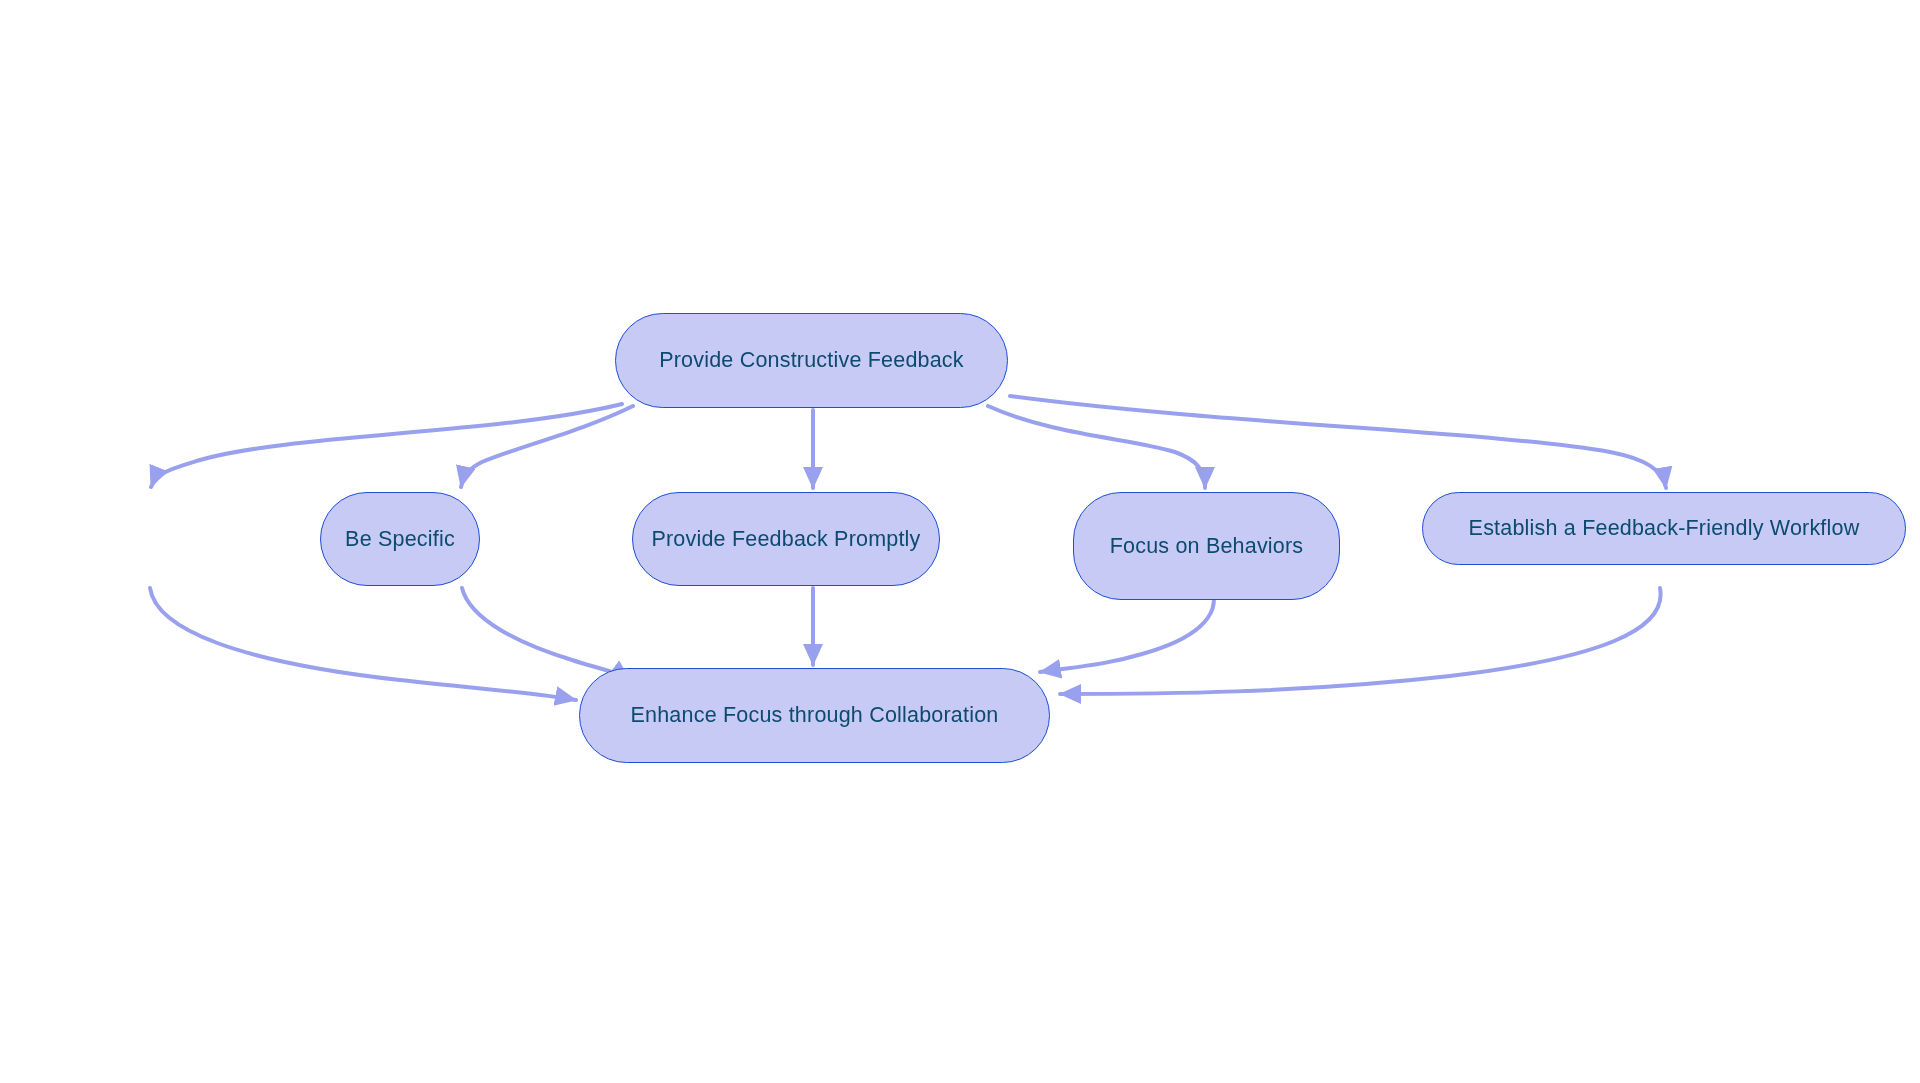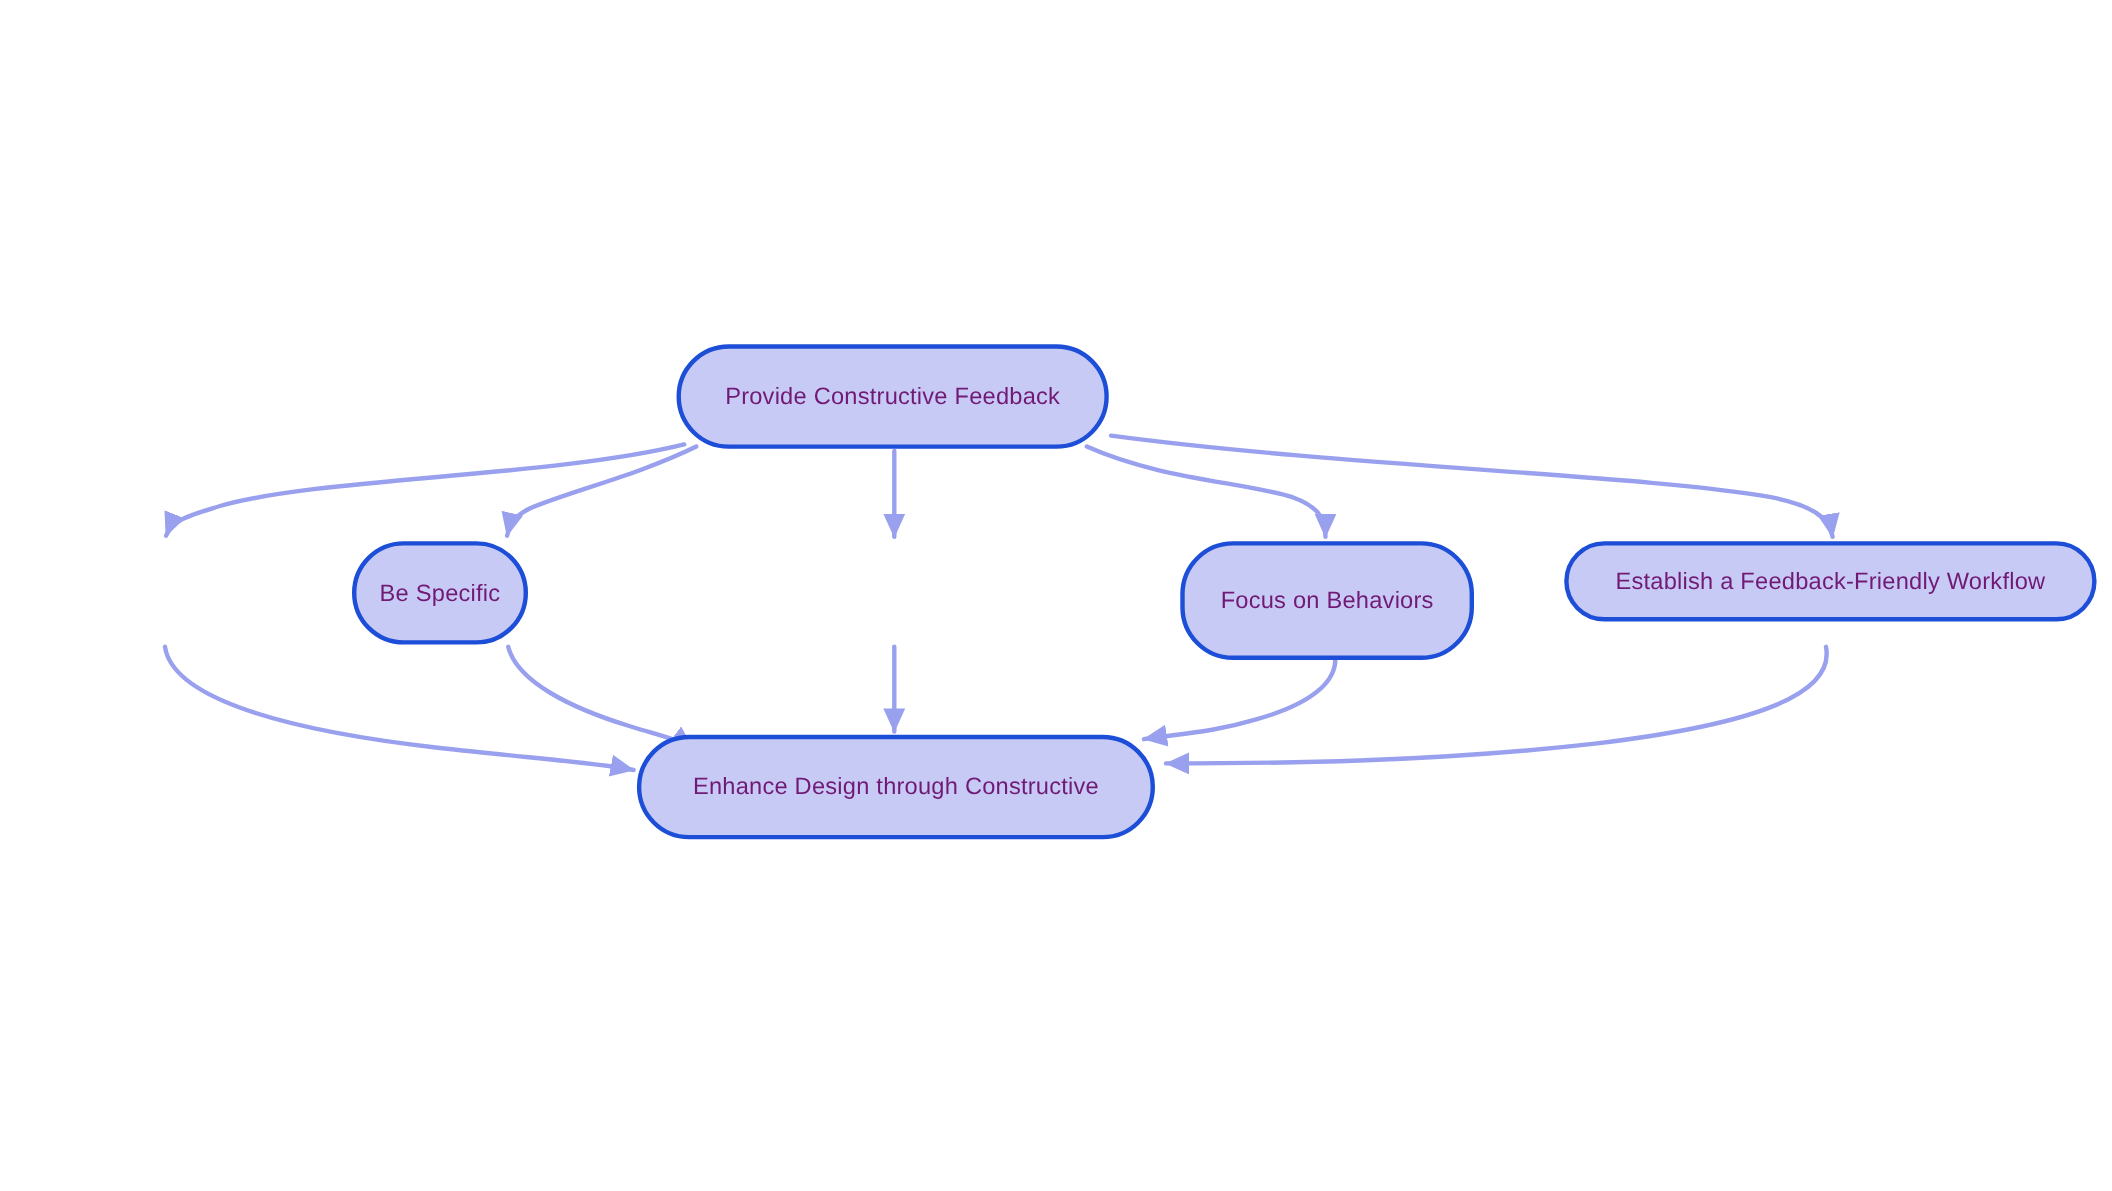--- a/index.html
+++ b/index.html
@@ -21,23 +21,23 @@
     position: absolute;
     left: 0;
     top: 0;
     width: 1920px;
     height: 1083px;
   }
   .node {
     position: absolute;
     box-sizing: border-box;
     background: #c8caf6;
-    border: 4px solid #1d4ed8;
+    border: 1px solid #1d4ed8;
     border-radius: 48px;
-    color: #701a75;
+    color: #0c4a6e;
     font-size: 21.5px;
     letter-spacing: 0.2px;
     display: flex;
     align-items: center;
     justify-content: center;
     text-align: center;
     white-space: nowrap;
   }
   
   .node-root  { left: 615px;  top: 313px; width: 393px; height: 95px; }
@@ -85,26 +85,29 @@
 
   <div class="node node-root">
     <span>Provide Constructive Feedback</span>
   </div>
 
 
   <div class="node node-n2">
     <span>Be Specific</span>
   </div>
 
+  <div class="node node-n3">
+    <span>Provide Feedback Promptly</span>
+  </div>
 
   <div class="node node-n4">
     <span>Focus on Behaviors</span>
   </div>
 
   <div class="node node-n5">
     <span>Establish a Feedback-Friendly Workflow</span>
   </div>
 
   <div class="node node-sink">
-    <span>Enhance Design through Constructive</span>
+    <span>Enhance Focus through Collaboration</span>
   </div>
 
 </div>
 
 </body></html>

